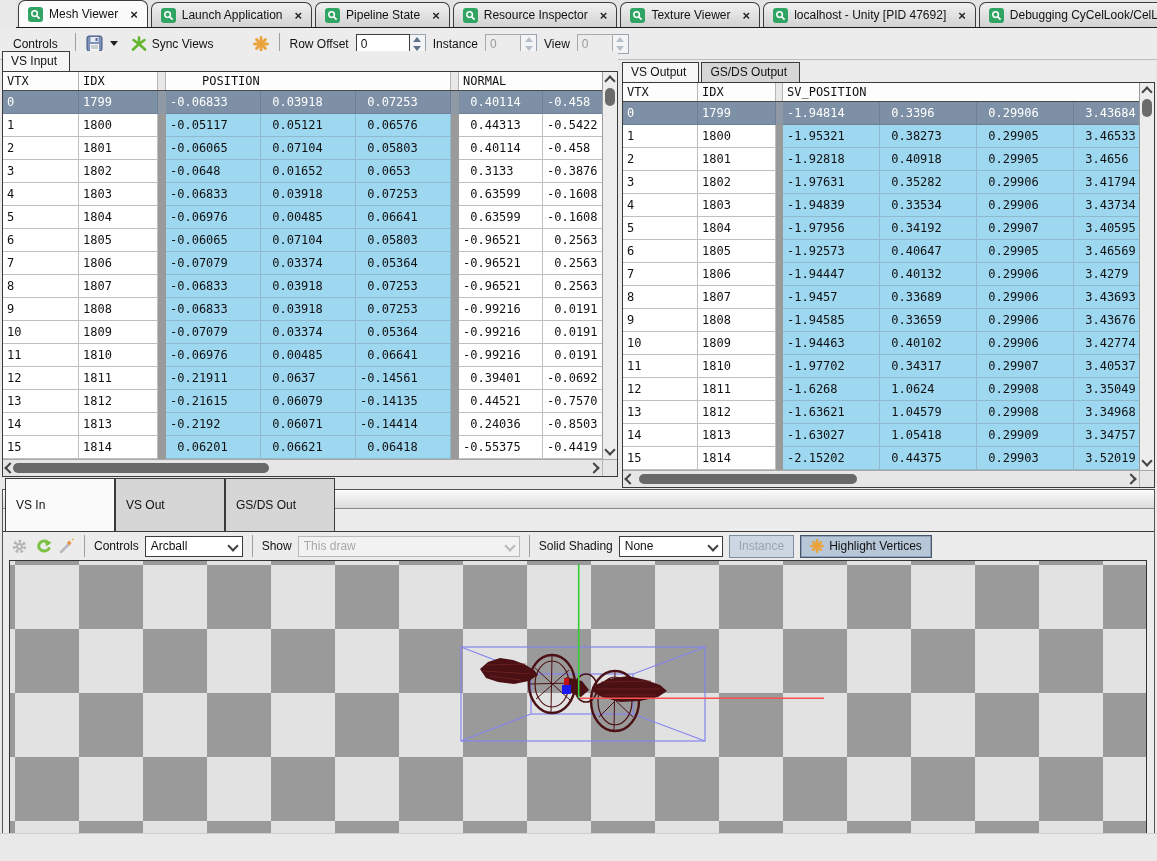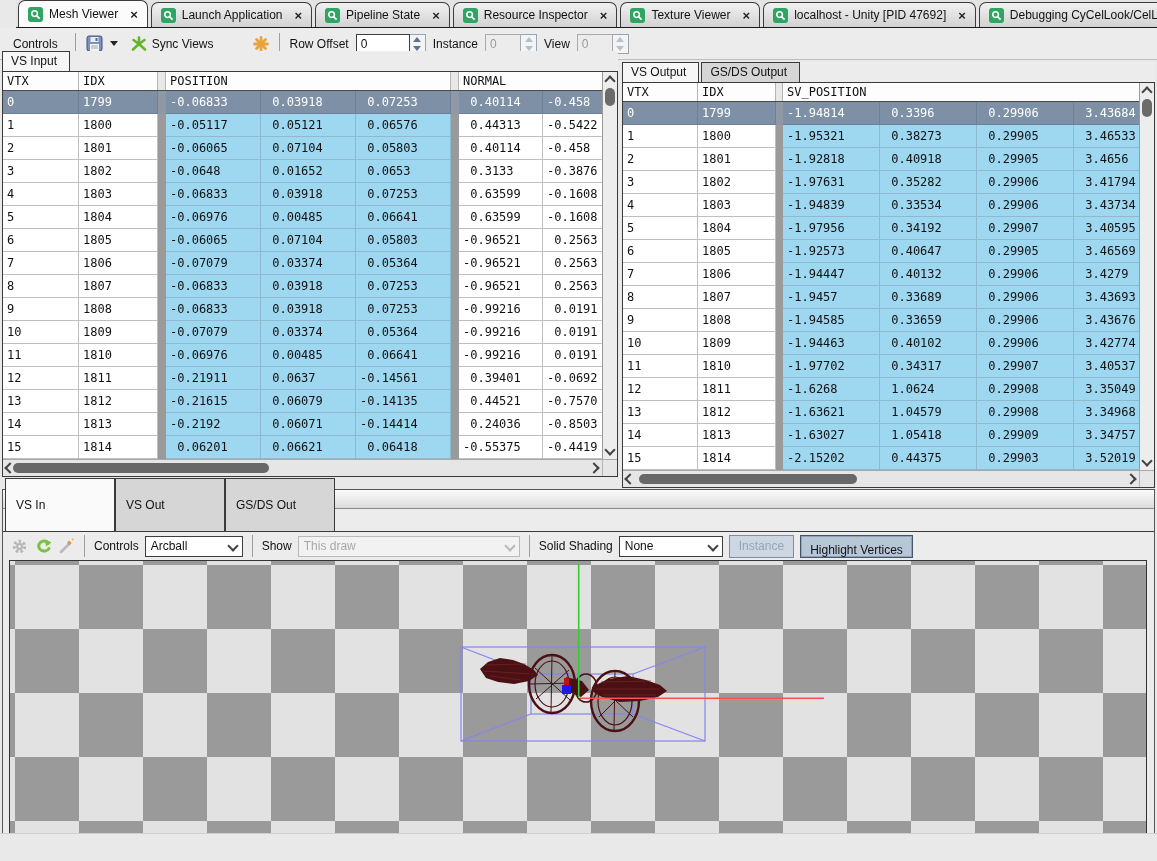--- a/index.html
+++ b/index.html
@@ -61,21 +61,21 @@
   .ptitle{height:18px;line-height:17px;padding-left:6px;background:linear-gradient(#fbfbfb,#dcdcdc);border-bottom:1px solid #8a8a8a;}
   .pvtabs{height:22px;display:flex;align-items:flex-end;padding-left:2px;border-bottom:1px solid #3a3a3a;background:#ececec;}
   .pvtab{min-width:88px;padding:18px 10px;border:1px solid #3a3a3a;border-bottom:none;background:#d6d6d6;height:16px;line-height:16px;}
   .pvtab.active{background:#fafafa;}
   .pvtoolbar{height:28px;display:flex;align-items:center;gap:6px;padding:0 8px;background:#ececec;}
   .combo{display:flex;align-items:center;justify-content:space-between;background:#fff;border:1px solid #3c3c3c;height:19px;padding:0 5px;gap:6px;}
   .combo .cv{white-space:nowrap;overflow:hidden;}
   .combo.disabled{background:#f2f2f2;border-color:#b9b9b9;color:#a8a8a8;}
   .combo.disabled .chev{border-color:#b9b9b9;}
   .pbtn{display:flex;align-items:center;gap:5px;height:21px;padding:0 9px;border:1px solid #7e8ea0;background:#ccd7e3;color:#9aa4b0;}
-  .pbtn.pressed{background:#b7c7d8;color:#111;border:1px solid #44566b;box-shadow:inset 0 0 0 1px #8fa2b8;flex-direction:column;}
+  .pbtn.pressed{background:#b7c7d8;color:#111;border:1px solid #44566b;box-shadow:inset 0 0 0 1px #8fa2b8;}
   .viewport{position:absolute;left:6px;top:70px;right:7px;bottom:3px;border:1px solid #333;
             background-color:#e2e2e2;
             background-image:repeating-conic-gradient(#9a9a9a 0% 25%, #e2e2e2 0% 50%);
             background-size:128px 128px;background-position:5px 4px;}
   .viewport svg{position:absolute;left:0;top:0;}
   .bottomstrip{position:absolute;left:0;top:833px;width:100%;height:28px;background:#e9e9e9;border-top:1px solid #cfcfcf;}
   .lbl{white-space:nowrap;}
 </style>
 </head>
 <body style="--sel: #7e90a6; --blue: #9ed7f0; --mesh: #4a1014; --frustum: #8585ee; --axisy: #33cc33; --axisx: #ff5050; --vertex: #1a1aee;">
@@ -232,21 +232,21 @@
 <div class="data-panel" style="left:2px;top:51px;width:616px;height:425px;">
   <div class="ptabs">
     <div class="ptab active">VS Input</div>
   </div>
   <div class="pbody" style="height:404px;">
     <div class="tblwrap">
       <div class="thead gl">
         <div class="hcell">VTX</div>
         <div class="hcell">IDX</div>
         <div class="hsep"></div>
-        <div class="hcell" style="grid-column:4/7;">POSITION</div>
+        <div class="hcell" style="grid-column:4/7;margin-left:32px;">POSITION</div>
         <div class="hsep" style="grid-column:7/8;"></div>
         <div class="hcell" style="grid-column:8/10;border-right:none;">NORMAL</div>
       </div>
       <div id="vsInputRows">
           <div class="trow gl sel">
             <div class="cell">0</div>
             <div class="cell">1799</div>
             <div class="cell sep"></div>
             <div class="cell num">-0.06833</div>
             <div class="cell num"> 0.03918</div>

